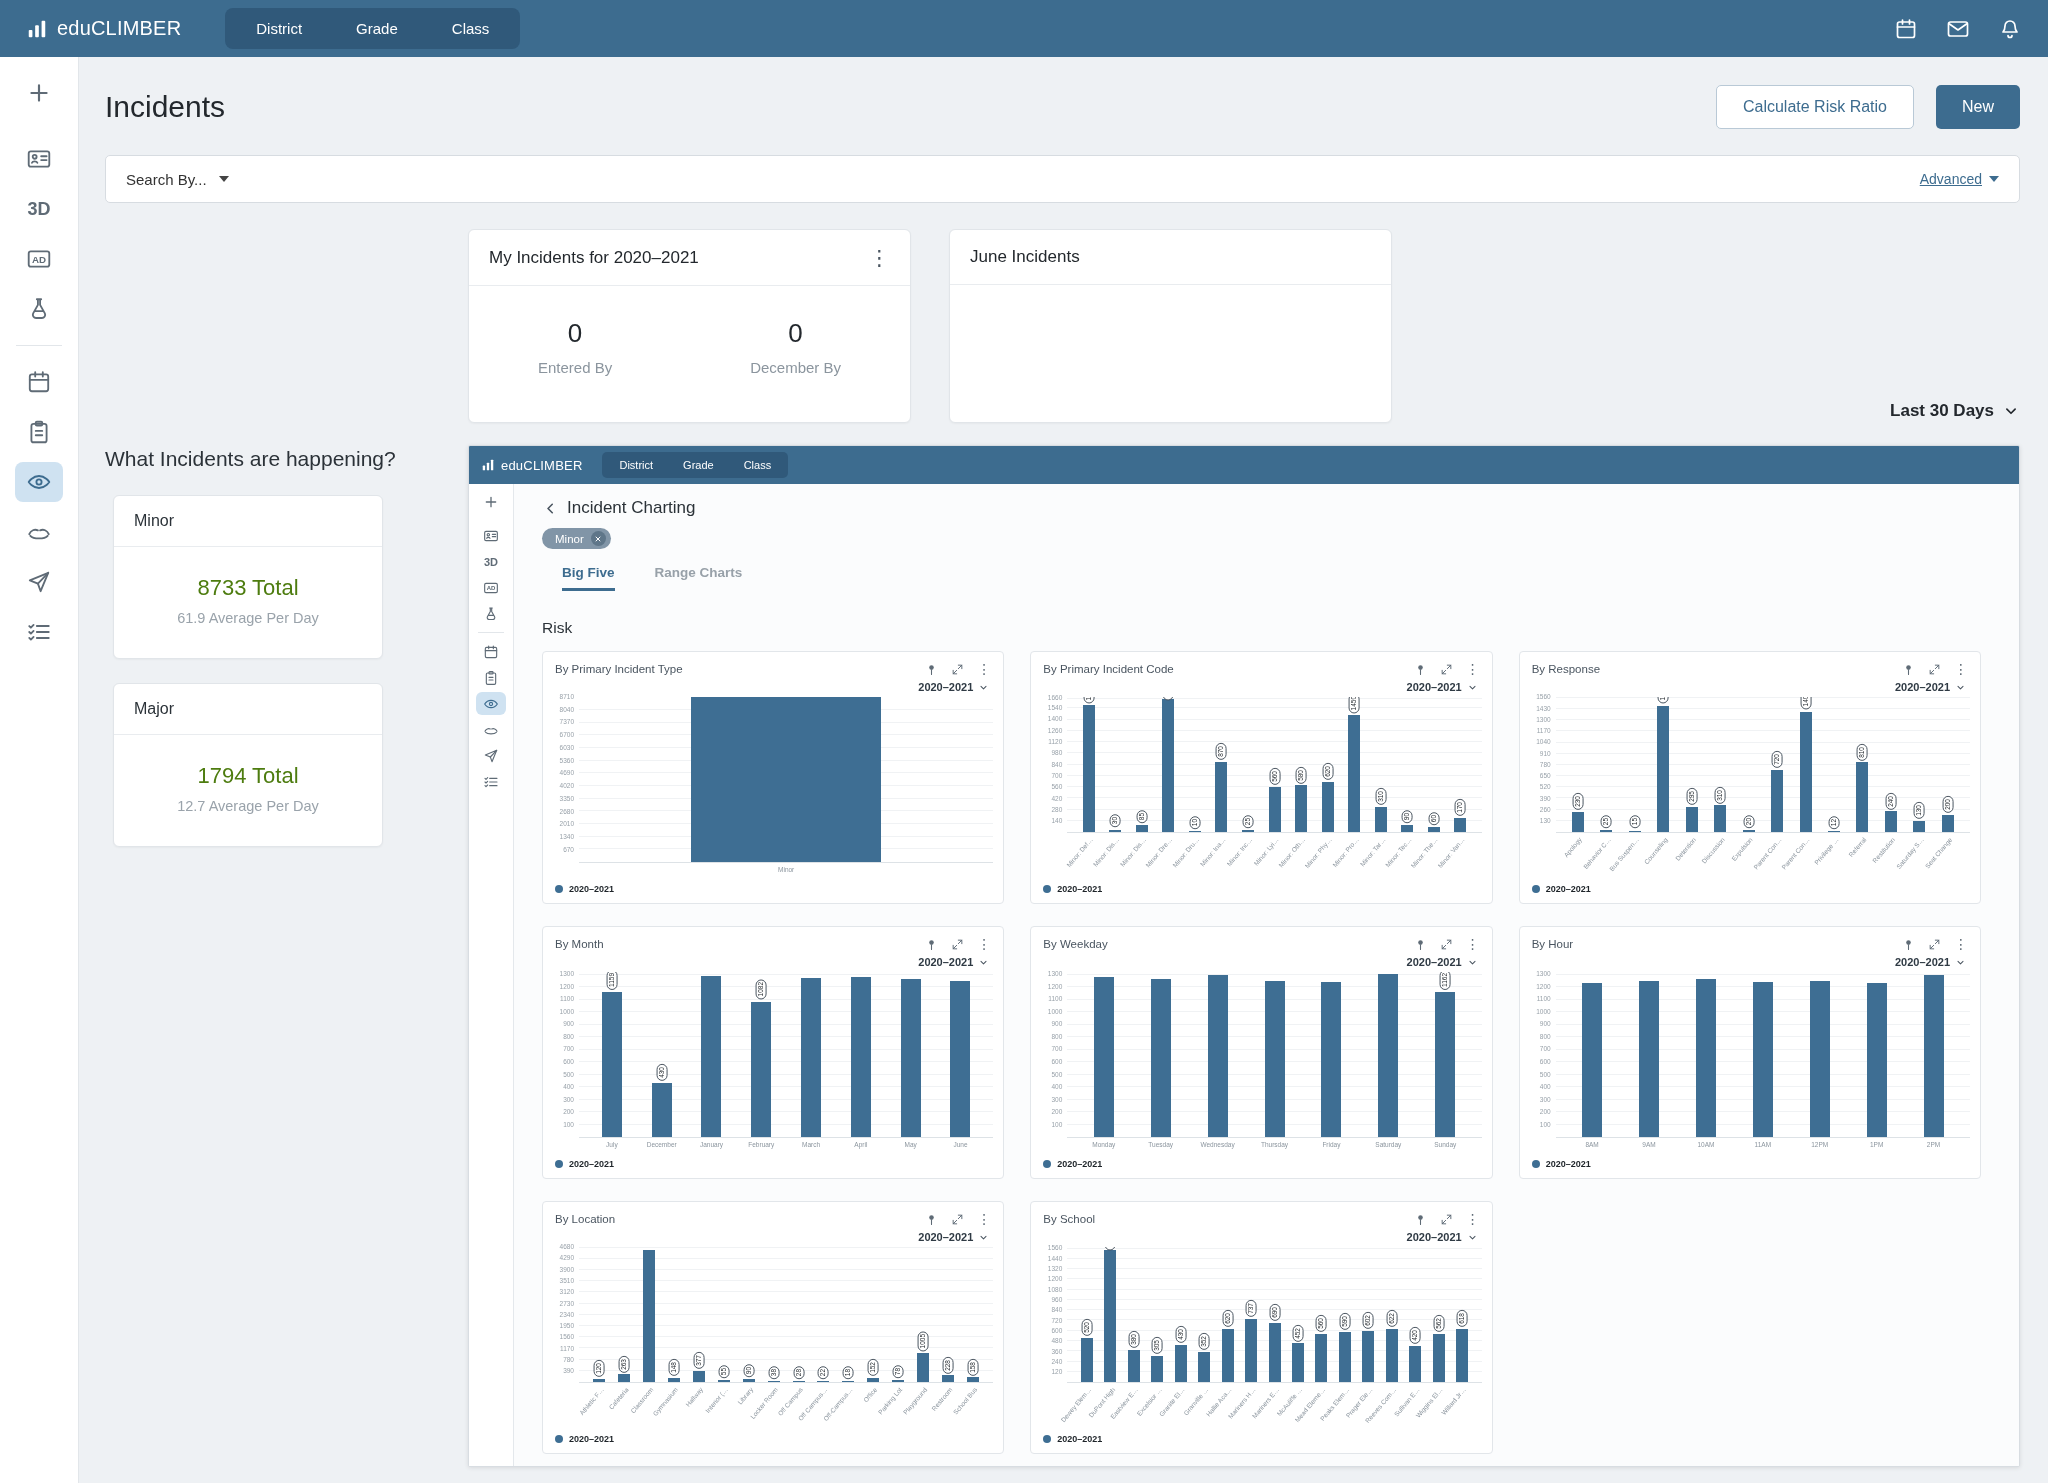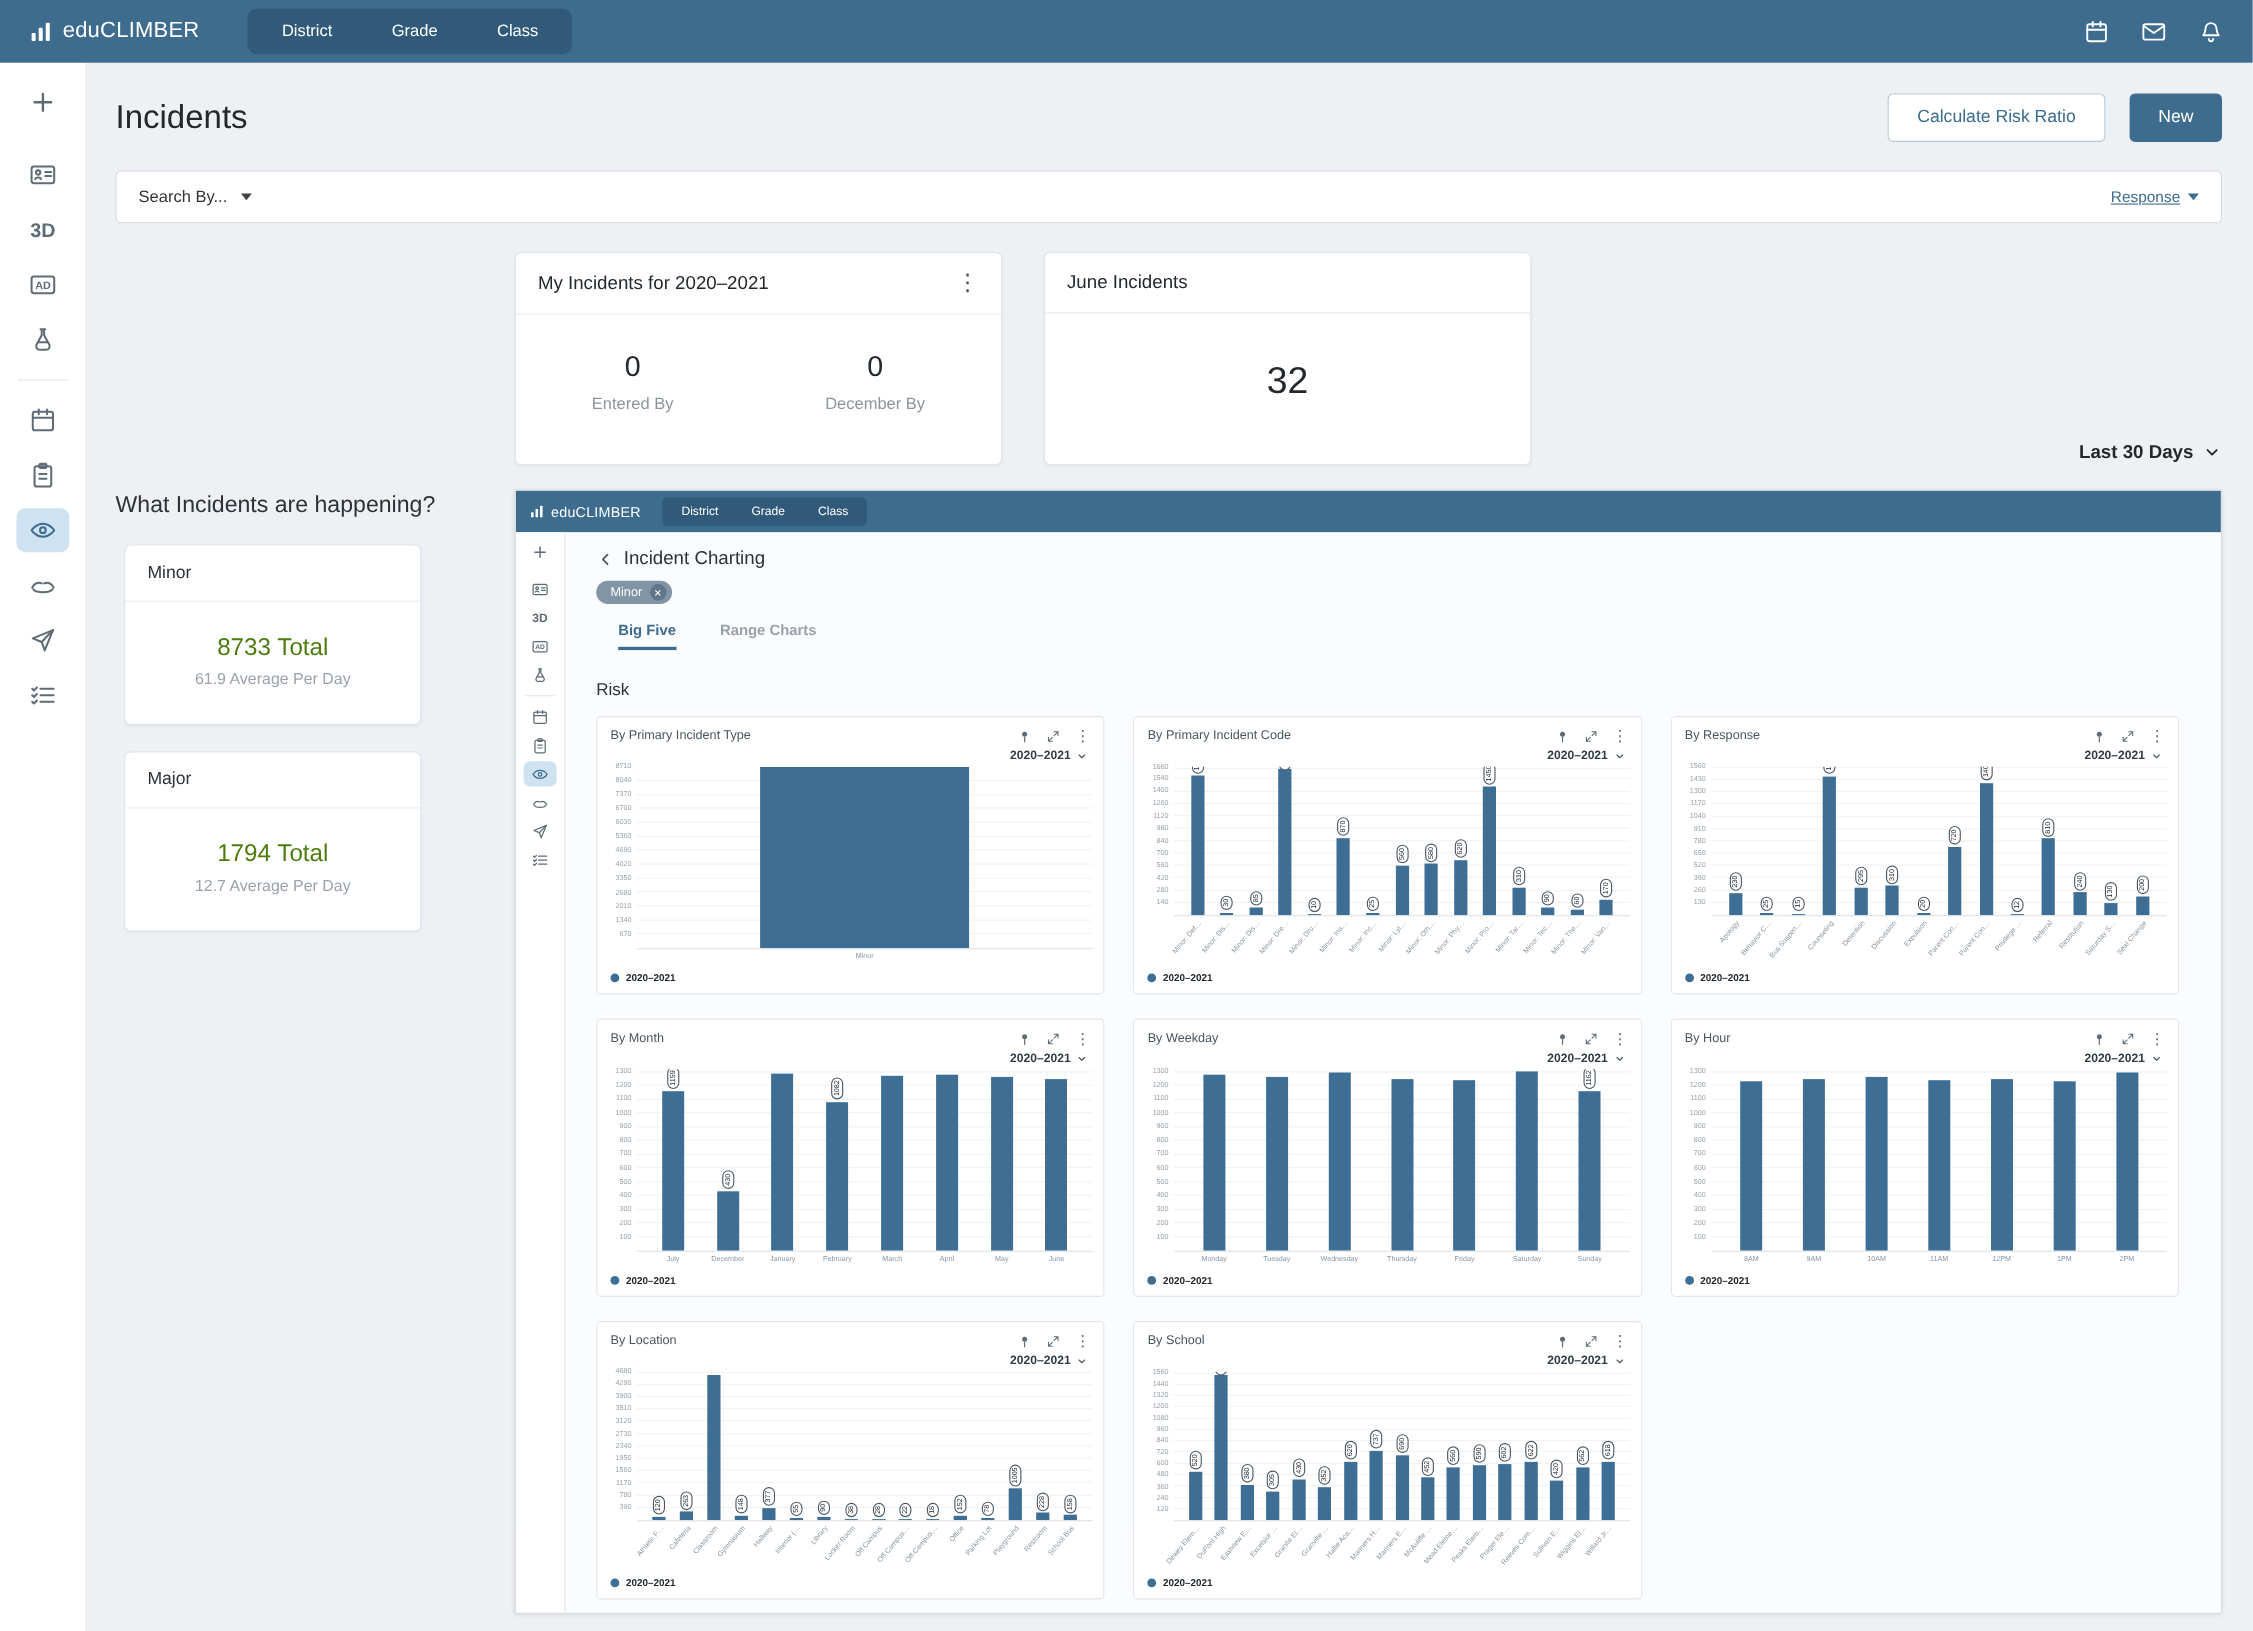--- a/index.html
+++ b/index.html
@@ -329,21 +329,21 @@
     </div>
   </div>
 
   <div class="searchbar">
     <div class="search-by">
       <span>Search By...</span>
       <span class="tri"></span>
     </div>
     <input class="search-input" style="">
     <a class="advanced">
-      <span class="lbl">Response</span>
+      <span class="lbl">Advanced</span>
       <span class="tri"></span>
     </a>
   </div>
 
   <div class="content">
     <div class="left-col">
       <h2>What Incidents are happening?</h2>
       <div id="stat-cards">
           <div class="stat-card">
             <div class="sc-t">Minor</div>
@@ -377,21 +377,20 @@
               <div class="stat">
                 <div class="v">0</div>
                 <div class="l">December By</div>
               </div>
             </div>
         </div>
         <div class="card">
           <div class="card-head">
             <span>June Incidents</span>
           </div>
-          <div class="big-num">32</div>
         </div>
         <div class="range-filter">
           <span>Last 30 Days</span>
           <svg class="ic">
               <use href="#i-chev-down"></use>
             </svg>
         </div>
       </div>
 
       <div class="mini-app">

